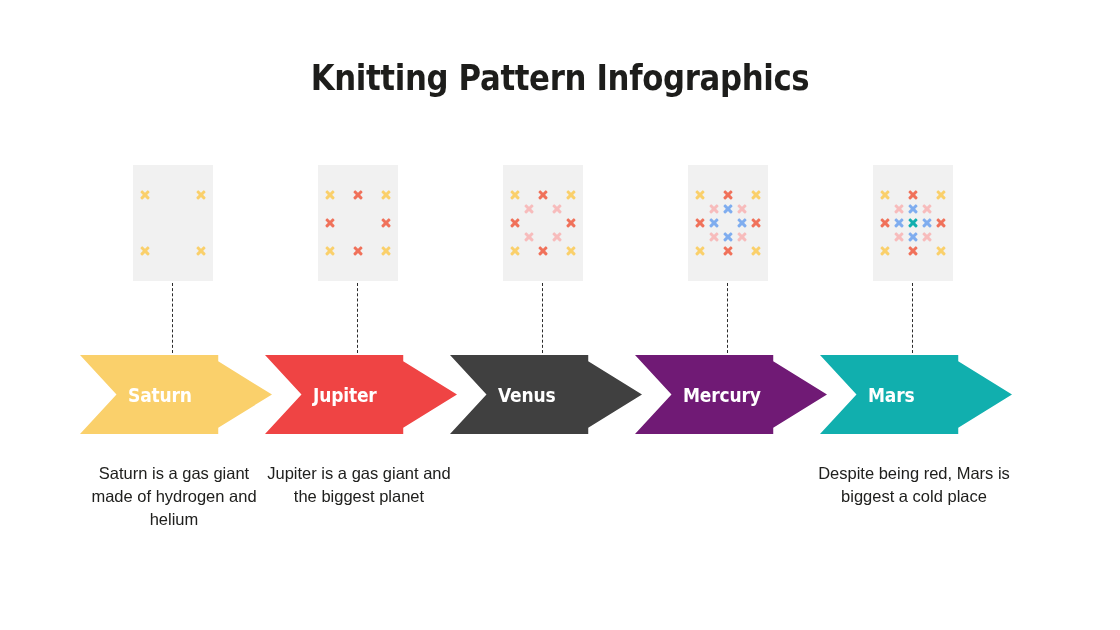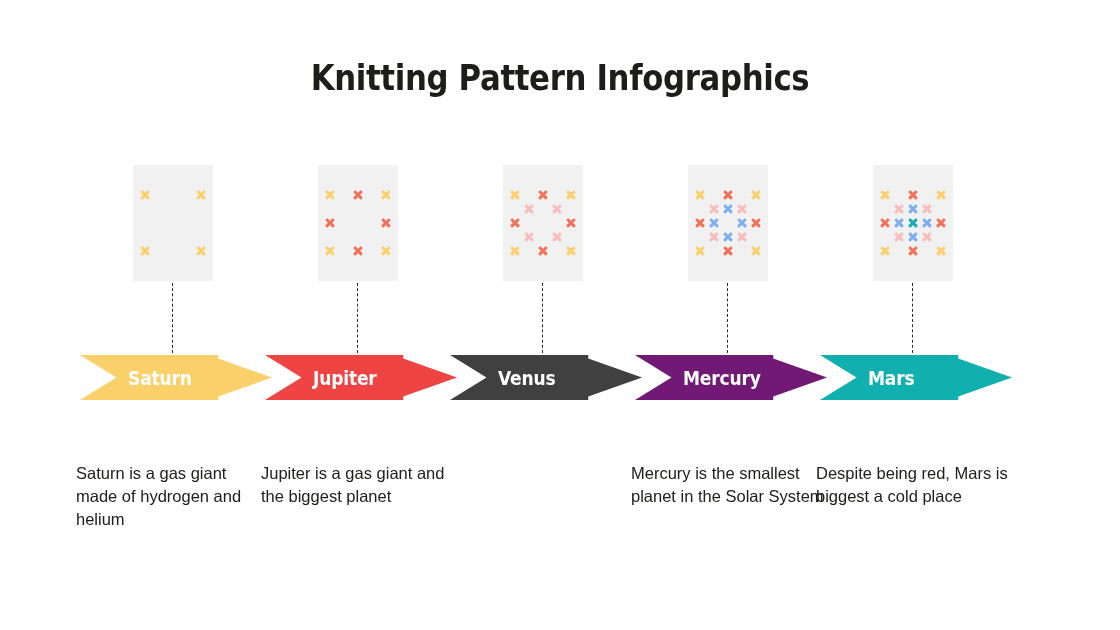--- a/index.html
+++ b/index.html
@@ -100,21 +100,21 @@
     height: 70px;
     border-left: 1.6px dashed #2b2b2b;
   }
 
   
   .arrow {
     position: absolute;
     top: 355px;
     left: 0;
     width: 192px;
-    height: 45px;
+    height: 79px;
     clip-path: polygon(0% 0%, 72% 0%, 72% 8%, 100% 50%, 72% 92%, 72% 100%, 0% 100%, 19% 50%);
     display: flex;
     align-items: center;
     justify-content: flex-start;
   }
   .arrow-label {
     font-family: "DejaVu Sans", sans-serif;
     font-size: 19px;
     font-weight: bold;
     color: #ffffff;
@@ -124,20 +124,21 @@
     margin-left: 48px;
     white-space: nowrap;
   }
 
   
   .desc {
     position: absolute;
     top: 462px;
     left: -4px;
     width: 196px;
+    text-align: center;
     font-family: "Liberation Sans", sans-serif;
     font-size: 16.5px;
     line-height: 23px;
     color: #20201e;
   }
 </style>
 </head>
 <body>
 
 <div id="slide">
@@ -279,21 +280,20 @@
             <div class="cell"></div>
             <div class="cell on" style="color: rgb(240, 113, 90);"></div>
             <div class="cell"></div>
             <div class="cell on" style="color: rgb(250, 208, 107);"></div>
           </div>
         </div>
         <div class="connector"></div>
         <div class="arrow" style="background: #701a75;">
           <div class="arrow-label">Mercury</div>
         </div>
-        <div class="desc">Mercury is the smallest planet in the Solar System</div>
       </div>
       <div class="column" style="left: 820px;">
         <div class="swatch">
           <div class="swatch-grid">
             <div class="cell on" style="color: rgb(250, 208, 107);"></div>
             <div class="cell"></div>
             <div class="cell on" style="color: rgb(240, 113, 90);"></div>
             <div class="cell"></div>
             <div class="cell on" style="color: rgb(250, 208, 107);"></div>
             <div class="cell"></div>

